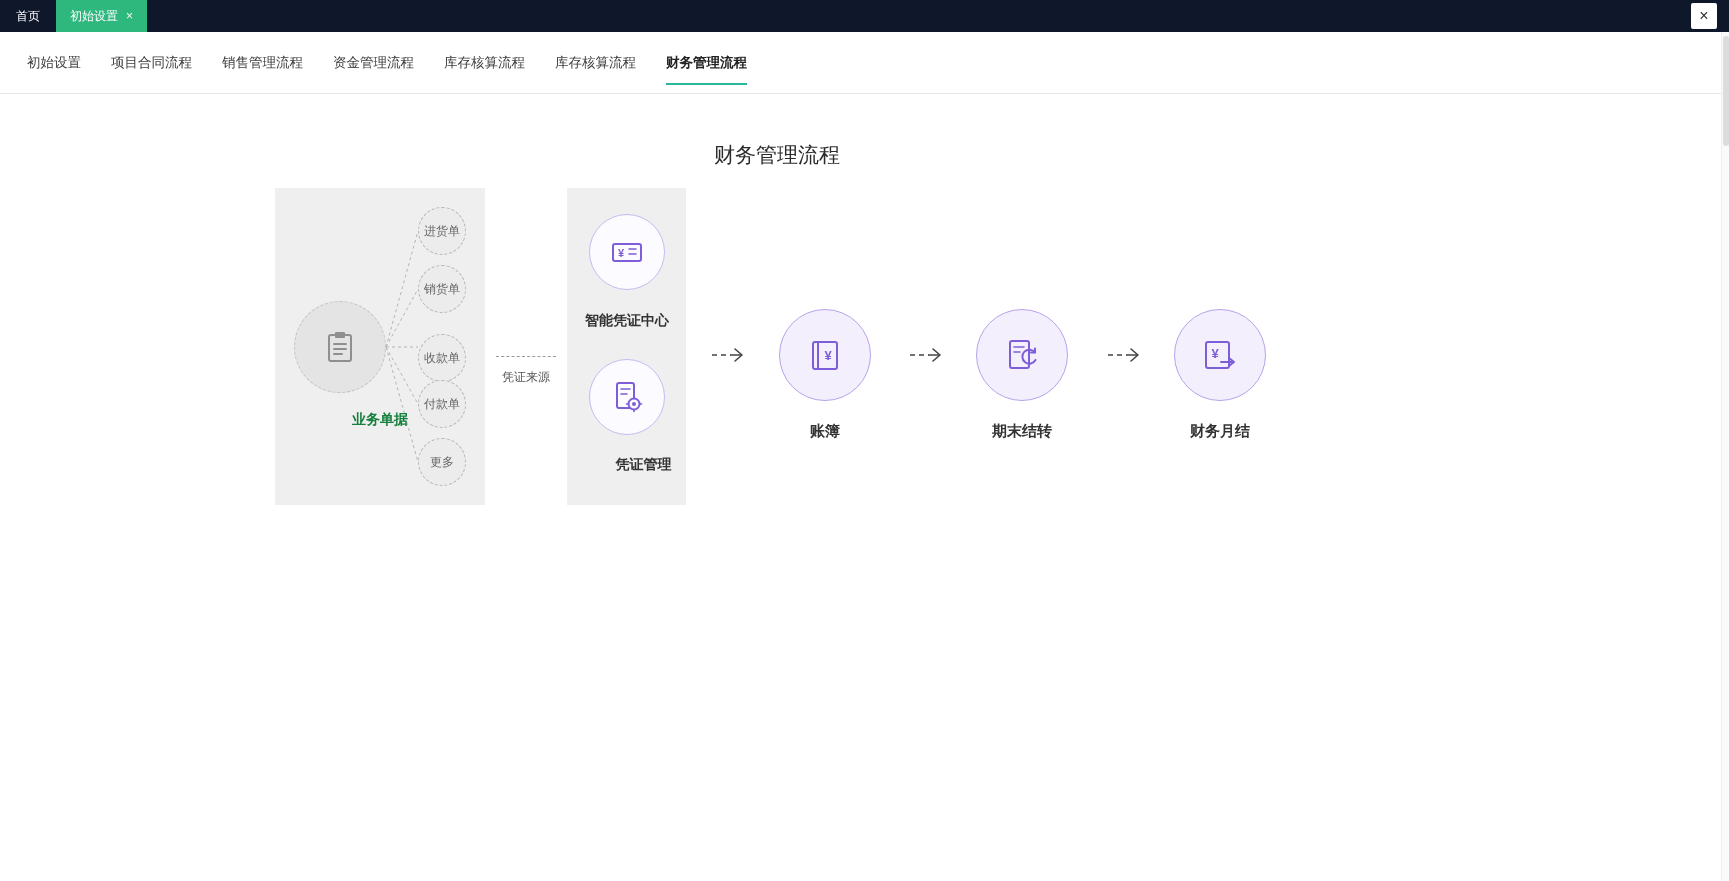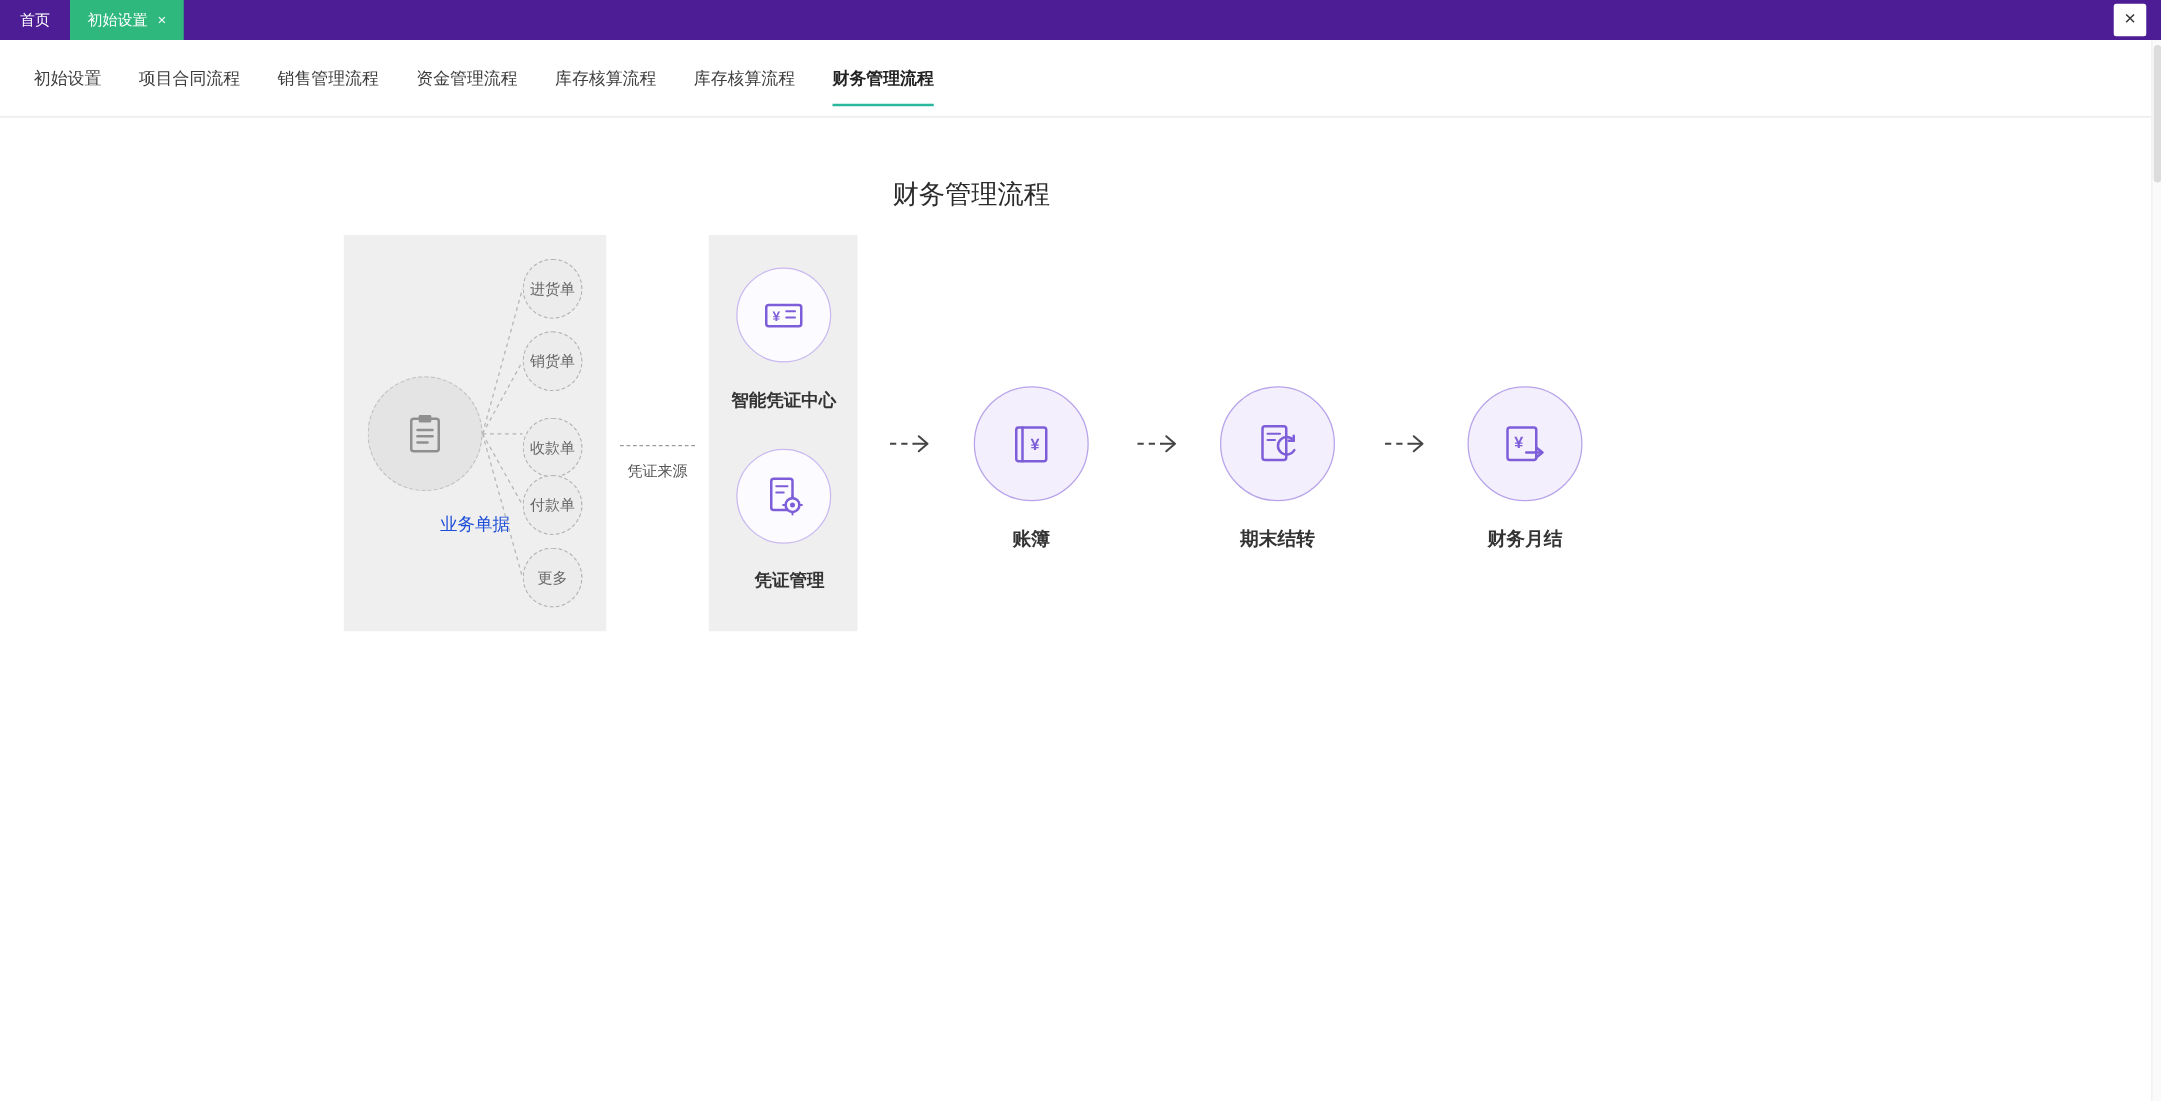--- a/index.html
+++ b/index.html
@@ -1,21 +1,21 @@
 <!DOCTYPE html>
 <html><head>
 <meta charset="utf-8">
 <style>
   * { margin:0; padding:0; box-sizing:border-box; }
   html,body { background:#fff; }
   body { font-family:"Liberation Sans", sans-serif; }
   .app { position:relative; width:1729px; height:881px; background:#ffffff; overflow:hidden; }
 
   
-  .topbar { position:absolute; top:0; left:0; width:100%; height:32px; background:#4c1d95; display:flex; align-items:stretch; }
+  .topbar { position:absolute; top:0; left:0; width:100%; height:32px; background:#0f172a; display:flex; align-items:stretch; }
   .home-tab { color:#ffffff; font-size:12px; display:flex; align-items:center; padding:0 16px; cursor:pointer; }
   .doc-tab { background:#2eb87e; color:#ffffff; font-size:12px; display:flex; align-items:center; gap:8px; padding:0 14px; cursor:pointer; }
   .doc-tab .tab-close { font-size:12px; line-height:1; opacity:.95; }
   .win-close { position:absolute; right:12px; top:3px; width:26px; height:26px; background:#ffffff; border-radius:2px;
                color:#333; font-size:16px; line-height:25px; text-align:center; cursor:pointer; }
 
   
   .nav { position:absolute; top:32px; left:0; width:100%; height:62px; background:#fff; border-bottom:1px solid #e8e8e8; }
   .tabs { display:flex; align-items:center; gap:30px; padding-left:27px; height:100%; }
   .tab { position:relative; height:100%; display:flex; align-items:center; font-size:13.5px; color:#3c3c3c; cursor:pointer; white-space:nowrap; }
@@ -35,38 +35,38 @@
   
   .page-title { position:absolute; left:527px; top:141px; width:500px; text-align:center; font-size:21px; font-weight:500; color:#2b2b2b; }
 
   
   .panel { position:absolute; background:#efefef; }
   .panel-1 { left:275px; top:188px; width:210px; height:317px; }
   .panel-2 { left:567px; top:188px; width:119px; height:317px; }
 
   .big-circle { position:absolute; left:294px; top:301px; width:92px; height:92px; border-radius:50%;
                 background:#e4e4e4; border:1px dashed #c2c2c2; display:flex; align-items:center; justify-content:center; }
-  .biz-label { position:absolute; left:275px; top:411px; width:210px; text-align:center; font-size:14px; font-weight:400; color:#1d4ed8; }
+  .biz-label { position:absolute; left:275px; top:411px; width:210px; text-align:center; font-size:14px; font-weight:700; color:#15803d; }
 
   .doc-circle { position:absolute; left:418px; width:48px; height:48px; border-radius:50%; background:#ececec;
                 border:1px dashed #b5b5b5; display:flex; align-items:center; justify-content:center;
                 font-size:12px; color:#666; text-align:center; }
   .doc-0 { top:207px; } .doc-1 { top:265px; } .doc-2 { top:334px;text-align:right; } .doc-3 { top:380px; } .doc-4 { top:438px;font-family:Liberation Serif, serif; }
 
   .radiate-lines { position:absolute; left:384px; top:200px; }
 
   .src-line { position:absolute; left:496px; top:356px; width:60px; height:0; border-top:1px dashed #9a9a9a; }
   .src-label { position:absolute; left:486px; top:369px; width:80px; text-align:center; font-size:12px; color:#555; }
 
   .v-circle { position:absolute; left:589px; width:76px; height:76px; border-radius:50%; background:#fcfbff;
               border:1px solid #c9b9f0; display:flex; align-items:center; justify-content:center; }
   .v-a { top:214px; } .v-b { top:359px; }
   .v-label { position:absolute; text-align:center; font-size:14px; font-weight:700; color:#333; }
   .v-label-a { left:558px; top:312px; width:138px; }
-  .v-label-b { left:572px; top:456px; width:119px; }
+  .v-label-b { left:584px; top:456px; width:119px; }
 
   .flow-arrow { position:absolute; top:345px; }
   .arr-0 { left:711px; } .arr-1 { left:909px; } .arr-2 { left:1107px; }
 
   .node-circle { position:absolute; top:309px; width:92px; height:92px; border-radius:50%; background:#f4effd;
                  border:1px solid #b7a3ea; display:flex; align-items:center; justify-content:center; }
   .node-0 { left:779px; } .node-1 { left:976px; } .node-2 { left:1174px; }
   .node-label { position:absolute; top:422px; width:140px; text-align:center; font-size:15px; font-weight:700; color:#333; }
   .nl-0 { left:755px; } .nl-1 { left:952px; } .nl-2 { left:1150px; }
 

